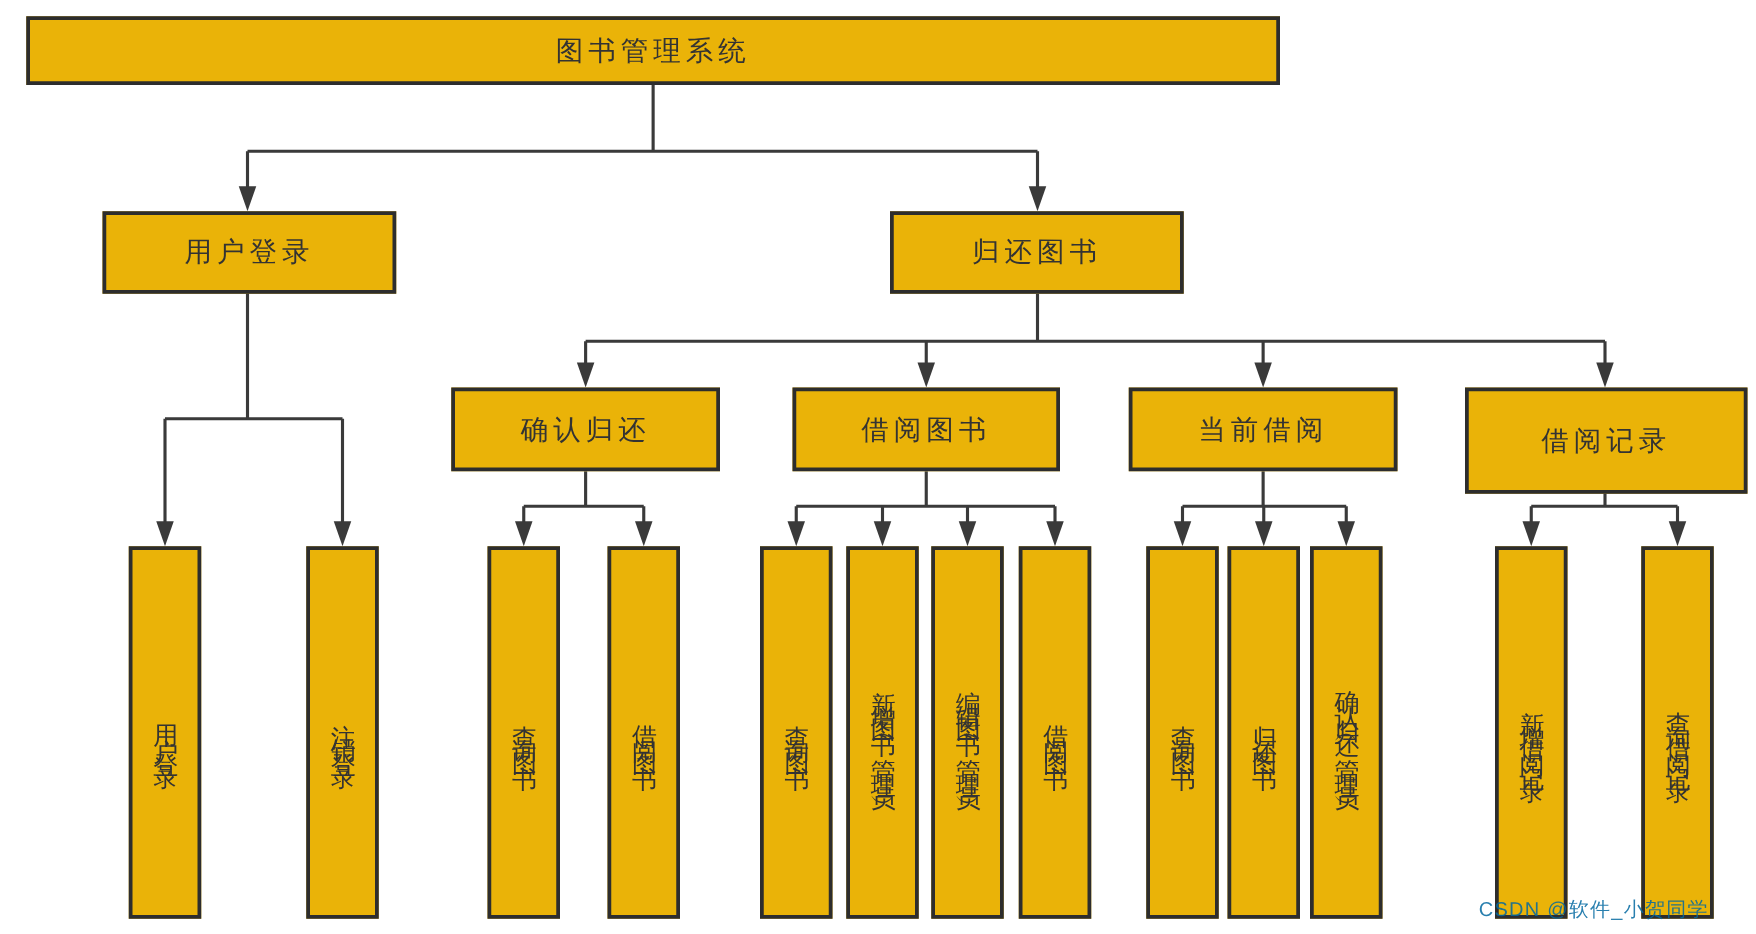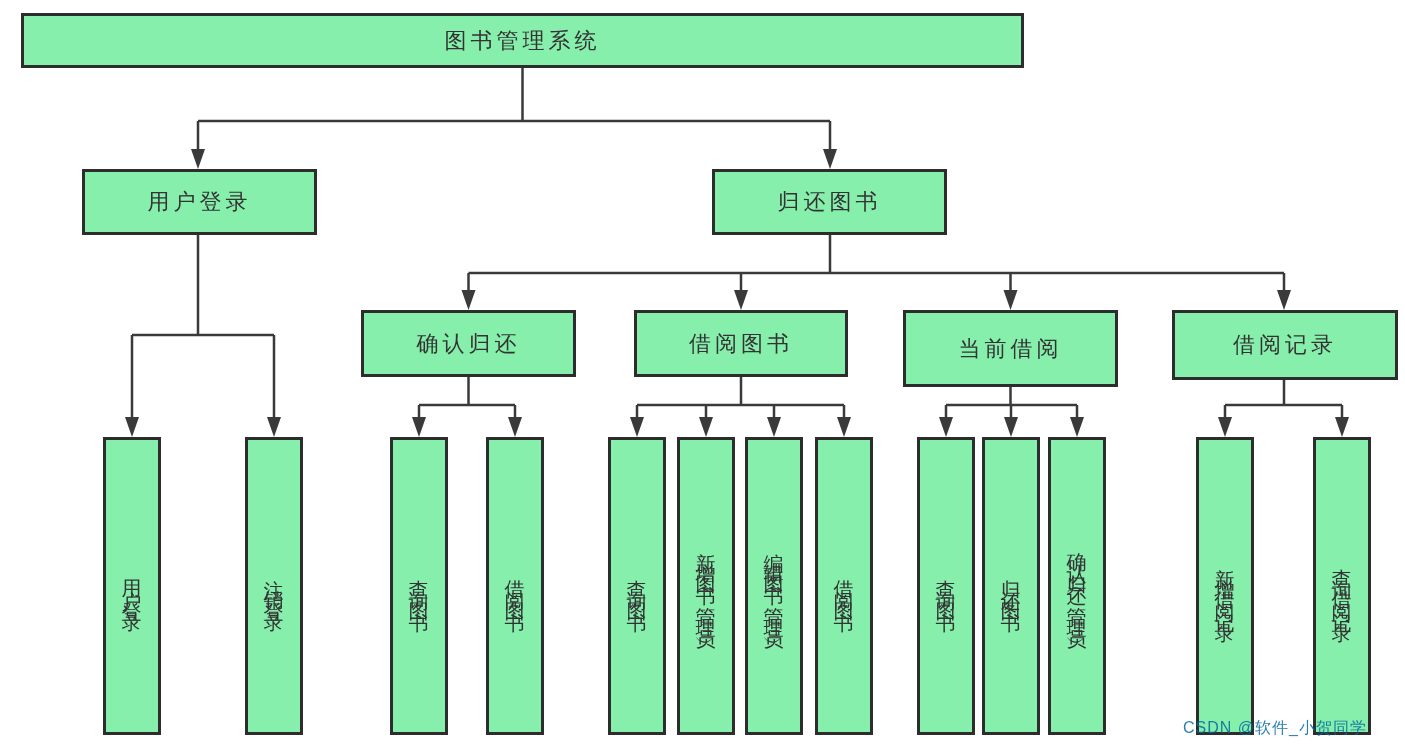--- a/index.html
+++ b/index.html
@@ -18,40 +18,40 @@
   .connectors {
     position: absolute;
     left: 0;
     top: 0;
     z-index: 1;
   }
   .node {
     position: absolute;
     box-sizing: border-box;
     border: 3px solid #2d2d2d;
-    background: #86efac;
+    background: #eab308;
     color: #333333;
     display: flex;
     align-items: center;
     justify-content: center;
     z-index: 2;
   }
   .h-label {
     font-size: 22px;
     letter-spacing: 4px;
     white-space: nowrap;
     line-height: 1;
   }
   .node.root   { left: 21px;  top: 13px;  width: 1003px; height: 55px; }
   .node.l2a    { left: 82px;  top: 169px; width: 235px;  height: 66px; }
   .node.l2b    { left: 712px; top: 169px; width: 235px;  height: 66px; }
   .node.l3a    { left: 361px; top: 310px; width: 215px;  height: 67px; }
   .node.l3b    { left: 634px; top: 310px; width: 214px;  height: 67px; }
-  .node.l3c    { left: 903px; top: 310px; width: 215px;  height: 77px; }
-  .node.l3d    { left: 1172px;top: 310px; width: 226px;  height: 70px; }
+  .node.l3c    { left: 903px; top: 310px; width: 215px;  height: 67px; }
+  .node.l3d    { left: 1172px;top: 310px; width: 226px;  height: 85px; }
   .node.leaf {
     top: 437px;
     width: 58px;
     height: 298px;
   }
   .vtext {
     writing-mode: vertical-rl;
     text-orientation: mixed;
     font-size: 20px;
     line-height: 1;

